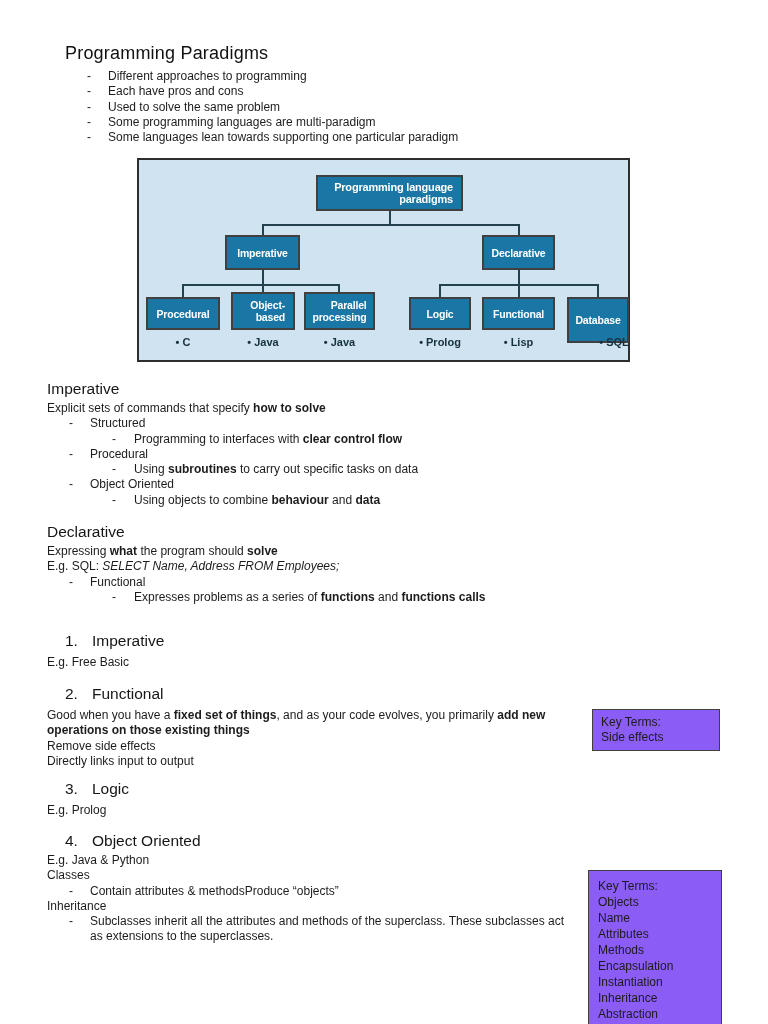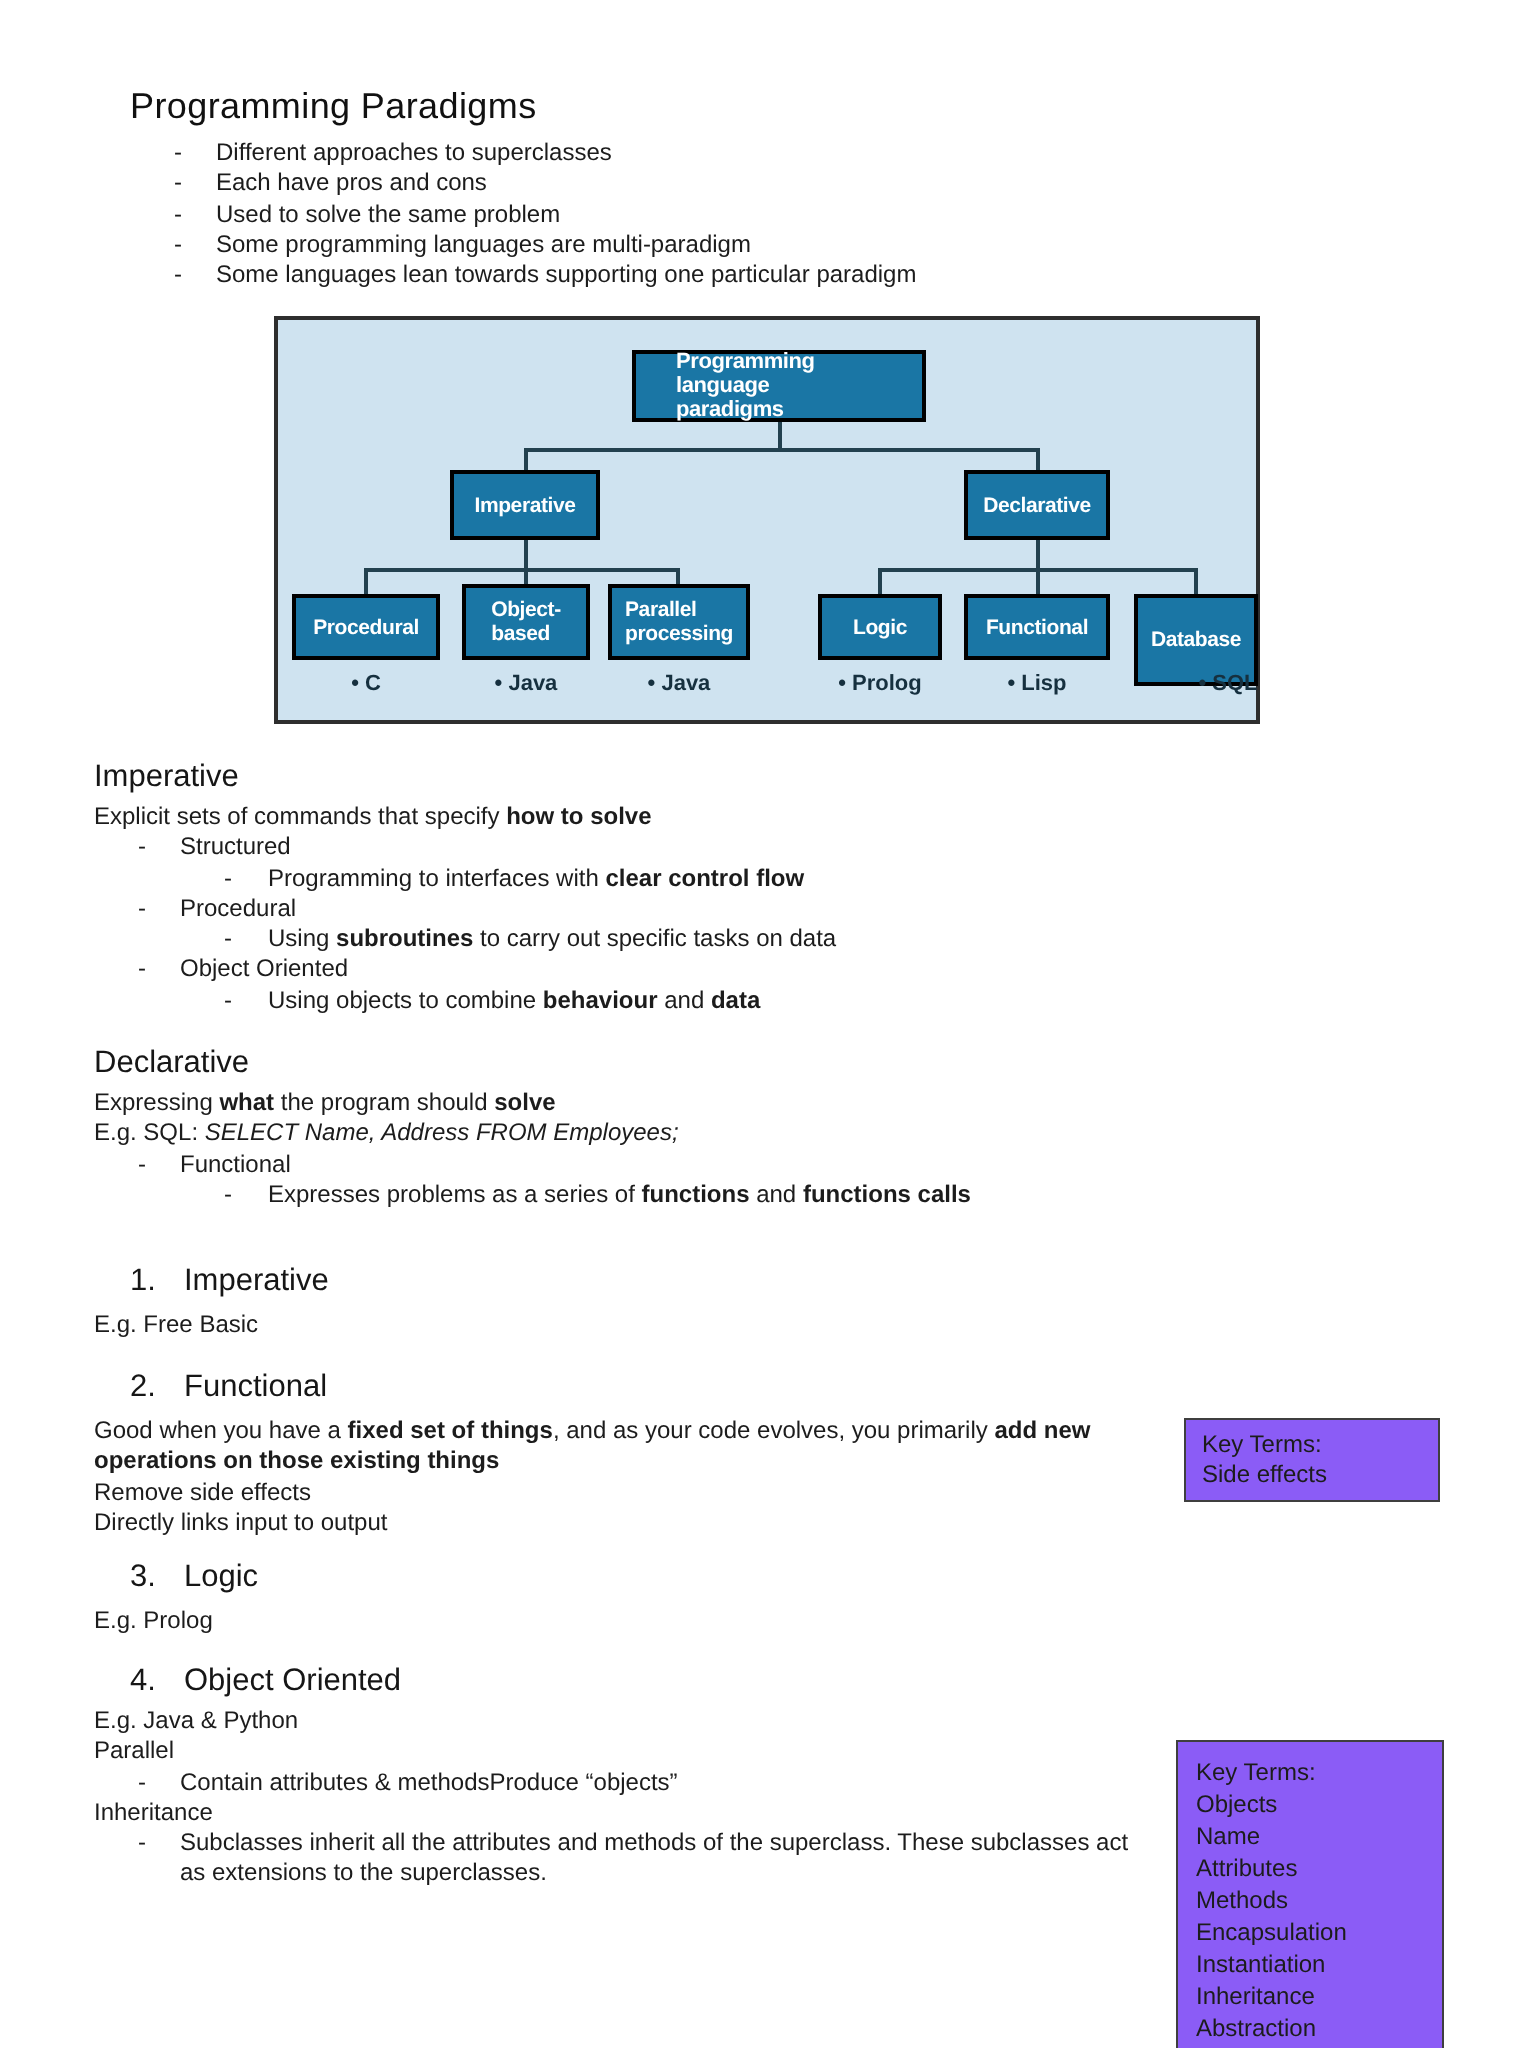--- a/index.html
+++ b/index.html
@@ -21,24 +21,24 @@
   .b2::before { content:"-"; position:absolute; left:65px; }
   .mt3 { margin-top:3px; }
   .mt5 { margin-top:5px; }
 
   
   #diagram {
     left:137px; top:158px; width:493px; height:204px;
     background:#cfe3f0; border:2px solid #2e2e2e;
   }
   .dbox {
-    position:absolute; background:#1a76a5; border:2px solid #000000;
+    position:absolute; background:#1a76a5; border:2px solid #404040;
     color:#ffffff; font-weight:bold; font-size:10.5px; line-height:12px;
     letter-spacing:-0.2px; display:flex; align-items:center; justify-content:center;
-    text-align:left; padding:1px 20px;
+    text-align:right; padding:1px 8px;
   }
   .dline { position:absolute; background:#23414f; }
   .dexample {
     position:absolute; top:176px; font-weight:bold; font-size:11px;
     color:#16303f; text-align:center; line-height:13px;
   }
 
   
   .key-box { position:absolute; border:1.5px solid #3f3f3f; background:#8b5cf6; }
   #key-box-1 { left:592px; top:709px; width:128px; height:42px; padding:5px 8px; }
@@ -54,21 +54,21 @@
   #num-2 { left:47px; top:684px; width:524px; }
   #num-3 { left:47px; top:779px; width:540px; }
   #num-4 { left:47px; top:831px; width:528px; }
 </style>
 </head>
 <body>
 
 <div class="abs" id="title-block">
   <div class="doc-title">Programming Paradigms</div>
   <div class="intro-list">
-    <div class="txt b1">Different approaches to superclasses</div>
+    <div class="txt b1">Different approaches to programming</div>
     <div class="txt b1">Each have pros and cons</div>
     <div class="txt b1">Used to solve the same problem</div>
     <div class="txt b1">Some programming languages are multi-paradigm</div>
     <div class="txt b1">Some languages lean towards supporting one particular paradigm</div>
   </div>
 </div>
 
 <div class="abs" id="diagram">
 
   <div class="dline" style="left:250px; top:51px;  width:2px;   height:13px;"></div>
@@ -153,21 +153,21 @@
   </div>
   <div class="txt mt5">E.g. Prolog</div>
 </div>
 
 <div class="abs" id="num-4">
   <div class="num-head">
     <span class="num">4.</span>
     <span>Object Oriented</span>
   </div>
   <div class="txt mt3">E.g. Java &amp; Python</div>
-  <div class="txt">Parallel</div>
+  <div class="txt">Classes</div>
   <div class="txt b1">Contain attributes &amp; methodsProduce “objects”</div>
   <div class="txt">Inheritance</div>
   <div class="txt b1">Subclasses inherit all the attributes and methods of the superclass. These subclasses act as extensions to the superclasses.</div>
 </div>
 
 <div class="key-box" id="key-box-2">
   <div class="kline">Key Terms:</div>
   <div class="kline">Objects</div>
   <div class="kline">Name</div>
   <div class="kline">Attributes</div>

